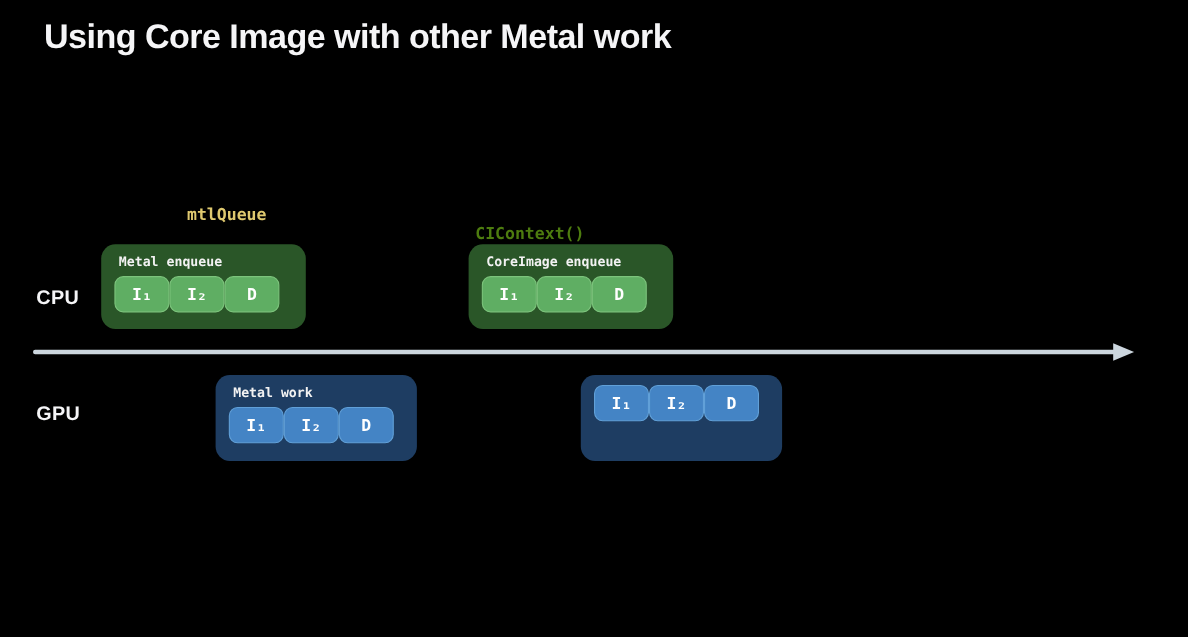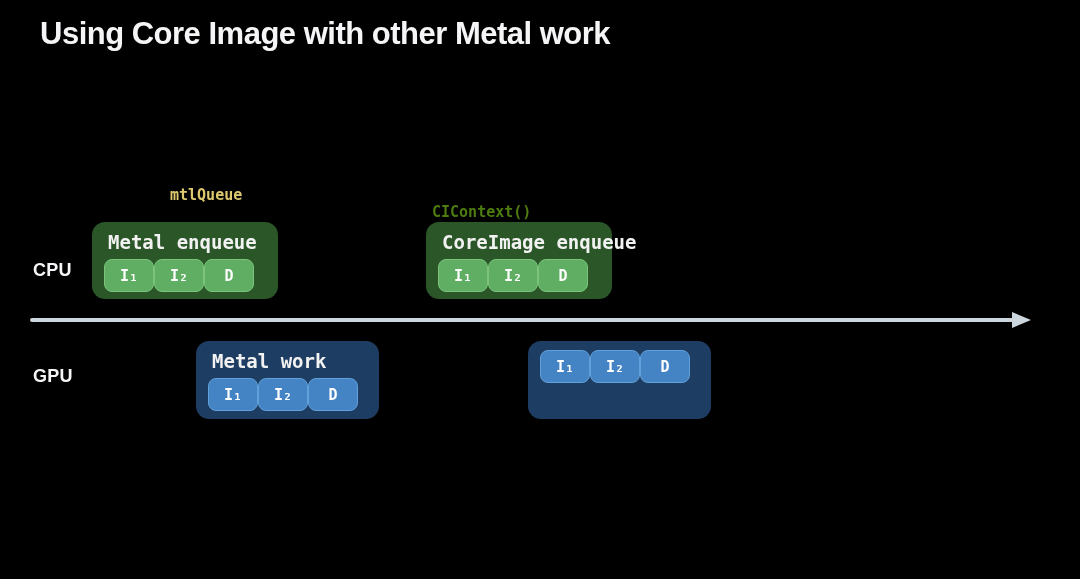--- a/index.html
+++ b/index.html
@@ -77,21 +77,21 @@
     padding: 9px 12px 10px 12px;
   }
   .queue-box.cpu { background: var(--cpu-box-bg, #2a5628); top: 222px; width: 186px; height: 77px; }
   .queue-box.gpu { background: var(--gpu-box-bg, #1e3d62); top: 341px; width: 183px; height: 78px; }
   .queue-box.cpu-1 { left: 92px; }
   .queue-box.cpu-2 { left: 426px; }
   .queue-box.gpu-1 { left: 196px; }
   .queue-box.gpu-2 { left: 528px; }
   .box-title {
     color: #f2f2f2;
-    font-size: 19px;
+    font-size: 12px;
     font-weight: 600;
     margin: 0 0 6px 4px;
     white-space: pre;
   }
   .chip-row { display: flex; gap: 0; }
   .chip {
     width: 50px;
     height: 33px;
     border-radius: 8px;
     display: flex;

